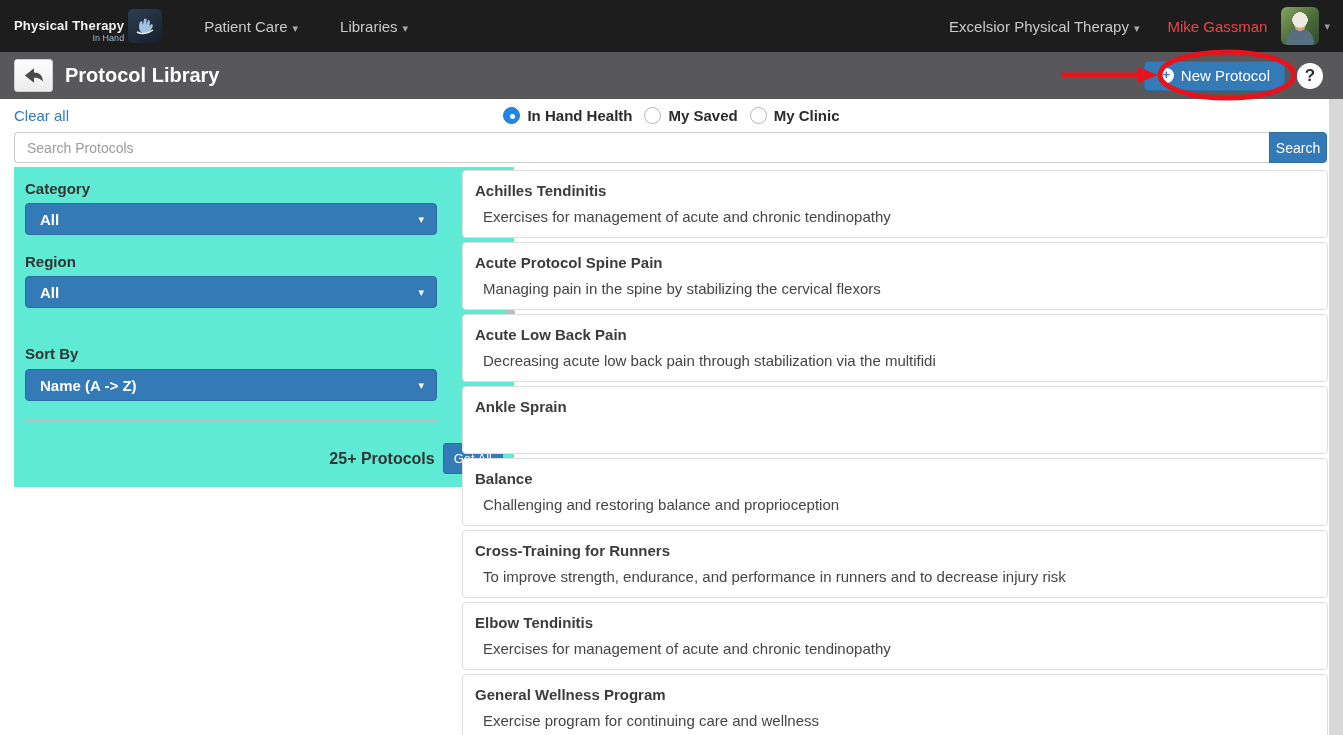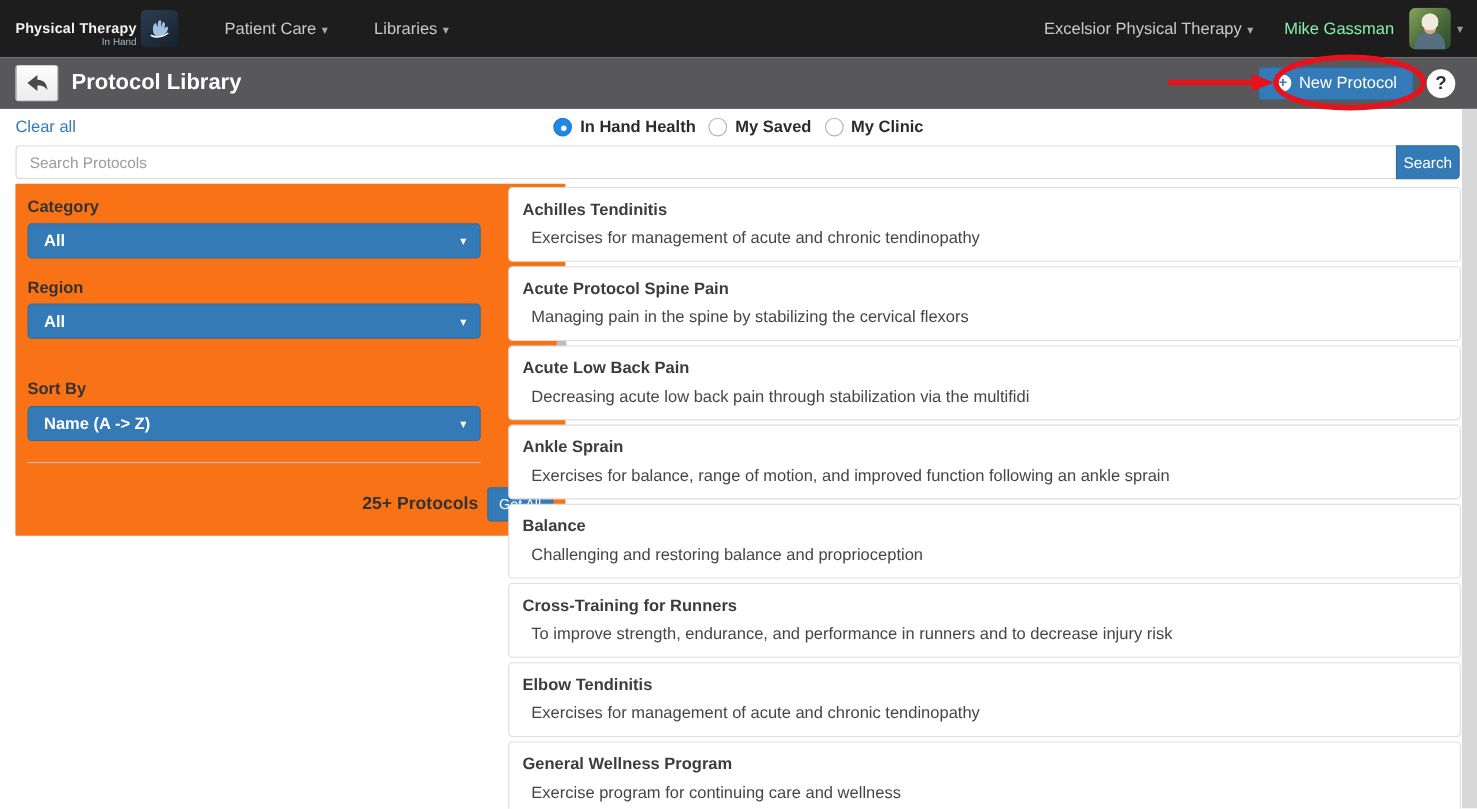--- a/index.html
+++ b/index.html
@@ -11,21 +11,21 @@
   .logo { display:flex; align-items:flex-end; margin-left:14px; cursor:pointer;justify-content:flex-end; }
   .logo-text { text-align:right; line-height:1; }
   .logo-line1 { color:#f2f2f2; font-weight:bold; font-size:13px; letter-spacing:.2px; }
   .logo-line2 { color:#9db9d2; font-size:9px; margin-top:2px; }
   .logo-icon { width:34px; height:34px; margin-left:4px; border-radius:5px;
                background:linear-gradient(145deg,#2c3d52,#16202c); display:flex; align-items:center; justify-content:center; }
   .nav-item { font-size:15px; color:#c9c9c9; margin-left:42px; cursor:pointer; }
   .nav-item .caret { font-size:11px; margin-left:5px; color:#a8a8a8; }
   .nav-right { margin-left:auto; display:flex; align-items:center; }
   .nav-right .nav-item { margin-left:0; margin-right:28px; }
-  .user-name { font-size:15px; color:#86efac; margin-right:14px; }
+  .user-name { font-size:15px; color:#ef4444; margin-right:14px; }
   .avatar { width:38px; height:38px; border-radius:6px; overflow:hidden; position:relative;
             background:
               radial-gradient(circle at 50% 34%, #efe9df 0 24%, rgba(0,0,0,0) 25%),
               radial-gradient(circle at 50% 48%, #d8a77f 0 20%, rgba(0,0,0,0) 21%),
               radial-gradient(circle at 50% 92%, #56707f 0 34%, rgba(0,0,0,0) 35%),
               linear-gradient(135deg,#86a55e 0%,#4a6b3a 55%,#2e4a2e 100%); }
   .avatar-caret { color:#9a9a9a; font-size:11px; margin:0 13px 0 5px; }
 
   
   .titlebar { height:47px; background:#58585b; display:flex; align-items:center; position:relative; }
@@ -56,21 +56,21 @@
   
   .search-row { display:flex; margin:0 16px 0 14px; height:31px; }
   .search-input { flex:1; border:1px solid #ccc; border-right:none; border-radius:4px 0 0 4px;
                   font-size:14px; padding:0 12px; color:#333; font-family:"Liberation Sans",sans-serif; }
   .search-input::placeholder { color:#9b9b9b; }
   .search-btn { width:58px; background:#337ab7; border:1px solid #2e6da4; border-radius:0 4px 4px 0;
                 color:#fff; font-size:14px; cursor:pointer; font-family:"Liberation Sans",sans-serif; }
 
   
   .sidebar { position:absolute; left:14px; top:167px; width:500px; height:320px;
-             background:#f97316; border-radius:1px; }
+             background:#5eead4; border-radius:1px; }
   .sb-label { position:absolute; left:11px; font-size:15px; font-weight:bold; color:#333; }
   .dropdown { position:absolute; left:11px; width:412px; height:32px; background:#337ab7; border:1px solid #2e6da4;
               border-radius:4px; color:#fff; display:flex; align-items:center; cursor:pointer; }
   .dd-value { font-size:15px; font-weight:bold; margin-left:14px; }
   .dd-caret { position:absolute; right:12px; font-size:11px; }
   .sb-divider { position:absolute; left:11px; top:253px; width:412px; height:1px; background:#bfbfbf; }
   .count-row { position:absolute; right:11px; top:276px; display:flex; align-items:center; }
   .protocol-count { font-size:16px; font-weight:bold; color:#333; margin-right:8px; }
   .get-all-btn { background:#337ab7; border:1px solid #2e6da4; border-radius:3px; color:#fff;
                  font-size:13px; padding:7px 10px; cursor:pointer; }
@@ -204,21 +204,20 @@
     <div class="protocol-desc">Managing pain in the spine by stabilizing the cervical flexors</div>
   </div>
 
   <div class="protocol-item">
     <div class="protocol-title">Acute Low Back Pain</div>
     <div class="protocol-desc">Decreasing acute low back pain through stabilization via the multifidi</div>
   </div>
 
   <div class="protocol-item">
     <div class="protocol-title">Ankle Sprain</div>
-    <div class="protocol-desc">Exercises for balance, range of motion, and improved function following an ankle sprain</div>
   </div>
 
   <div class="protocol-item">
     <div class="protocol-title">Balance</div>
     <div class="protocol-desc">Challenging and restoring balance and proprioception</div>
   </div>
 
   <div class="protocol-item">
     <div class="protocol-title">Cross-Training for Runners</div>
     <div class="protocol-desc">To improve strength, endurance, and performance in runners and to decrease injury risk</div>

